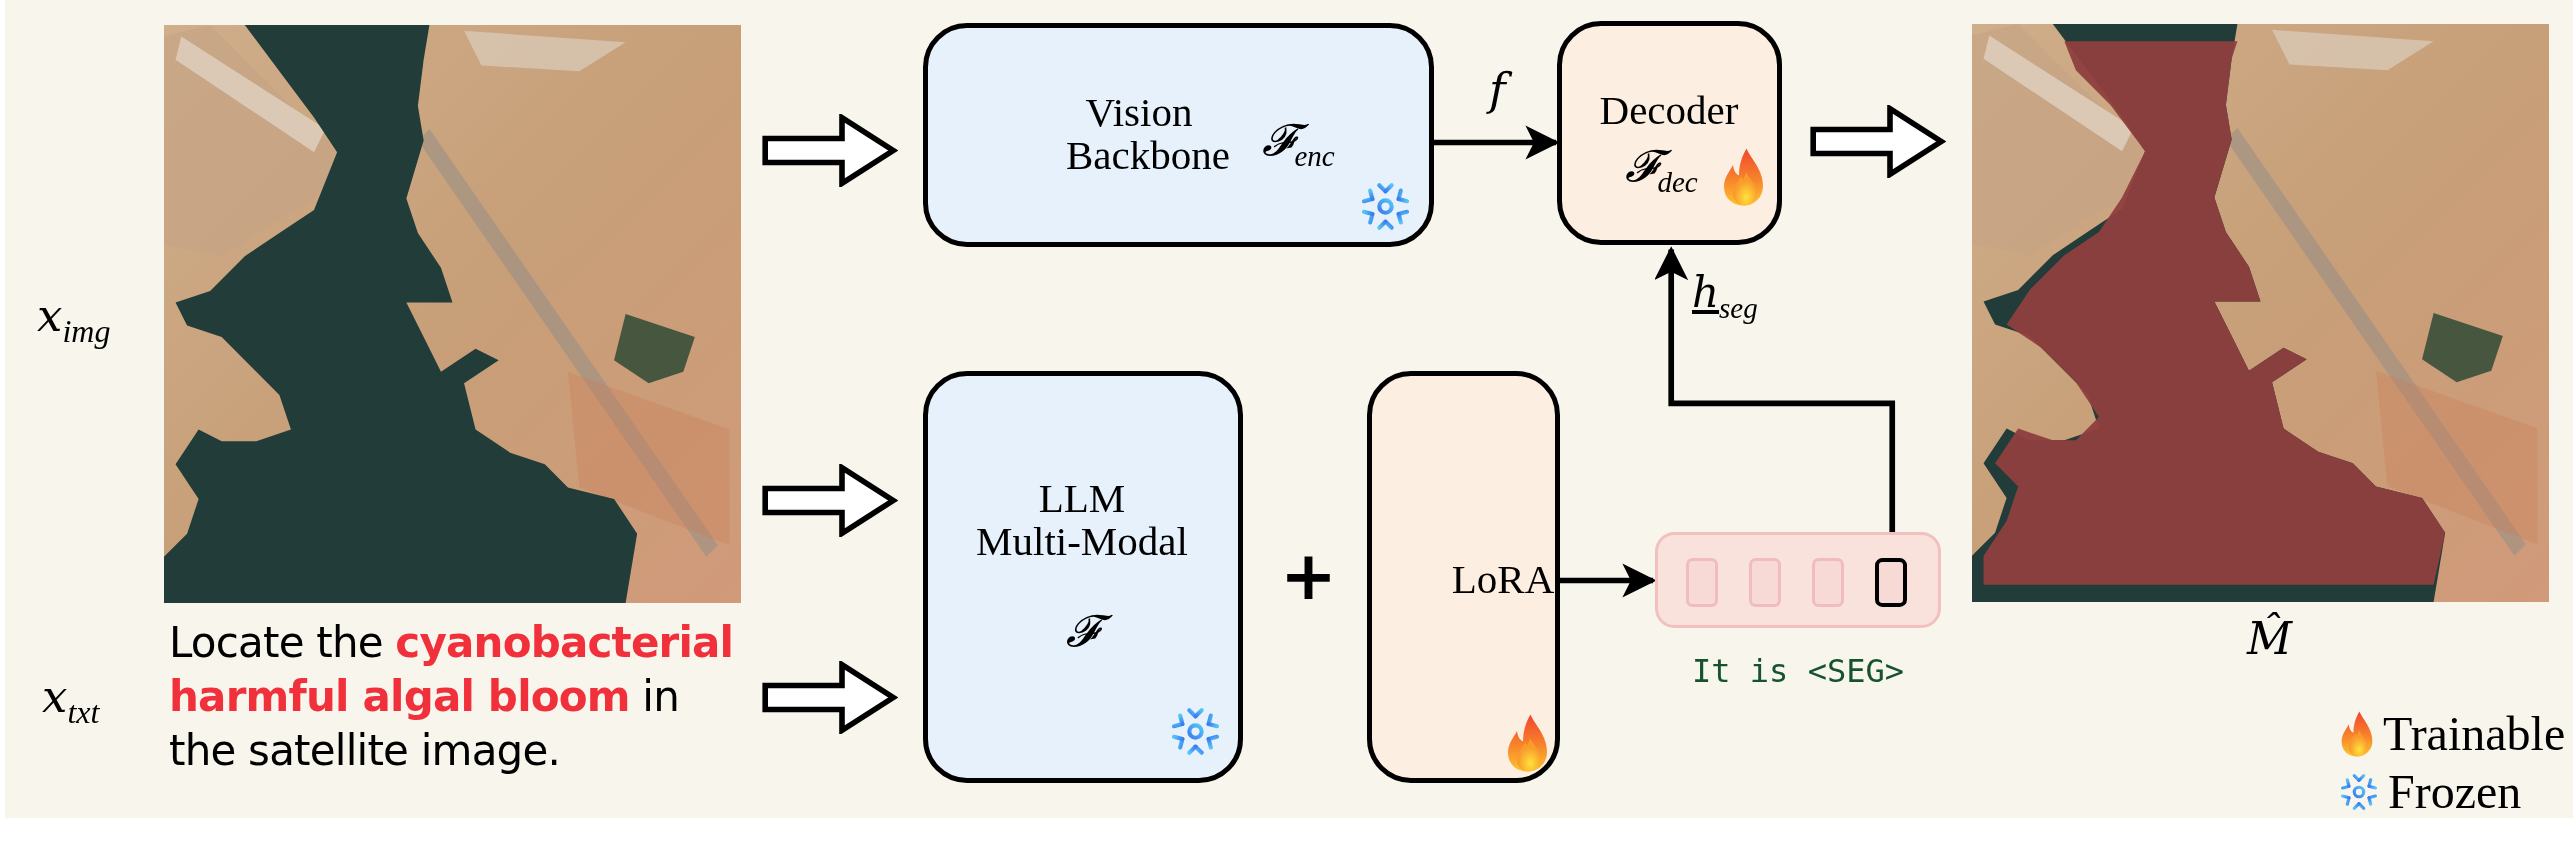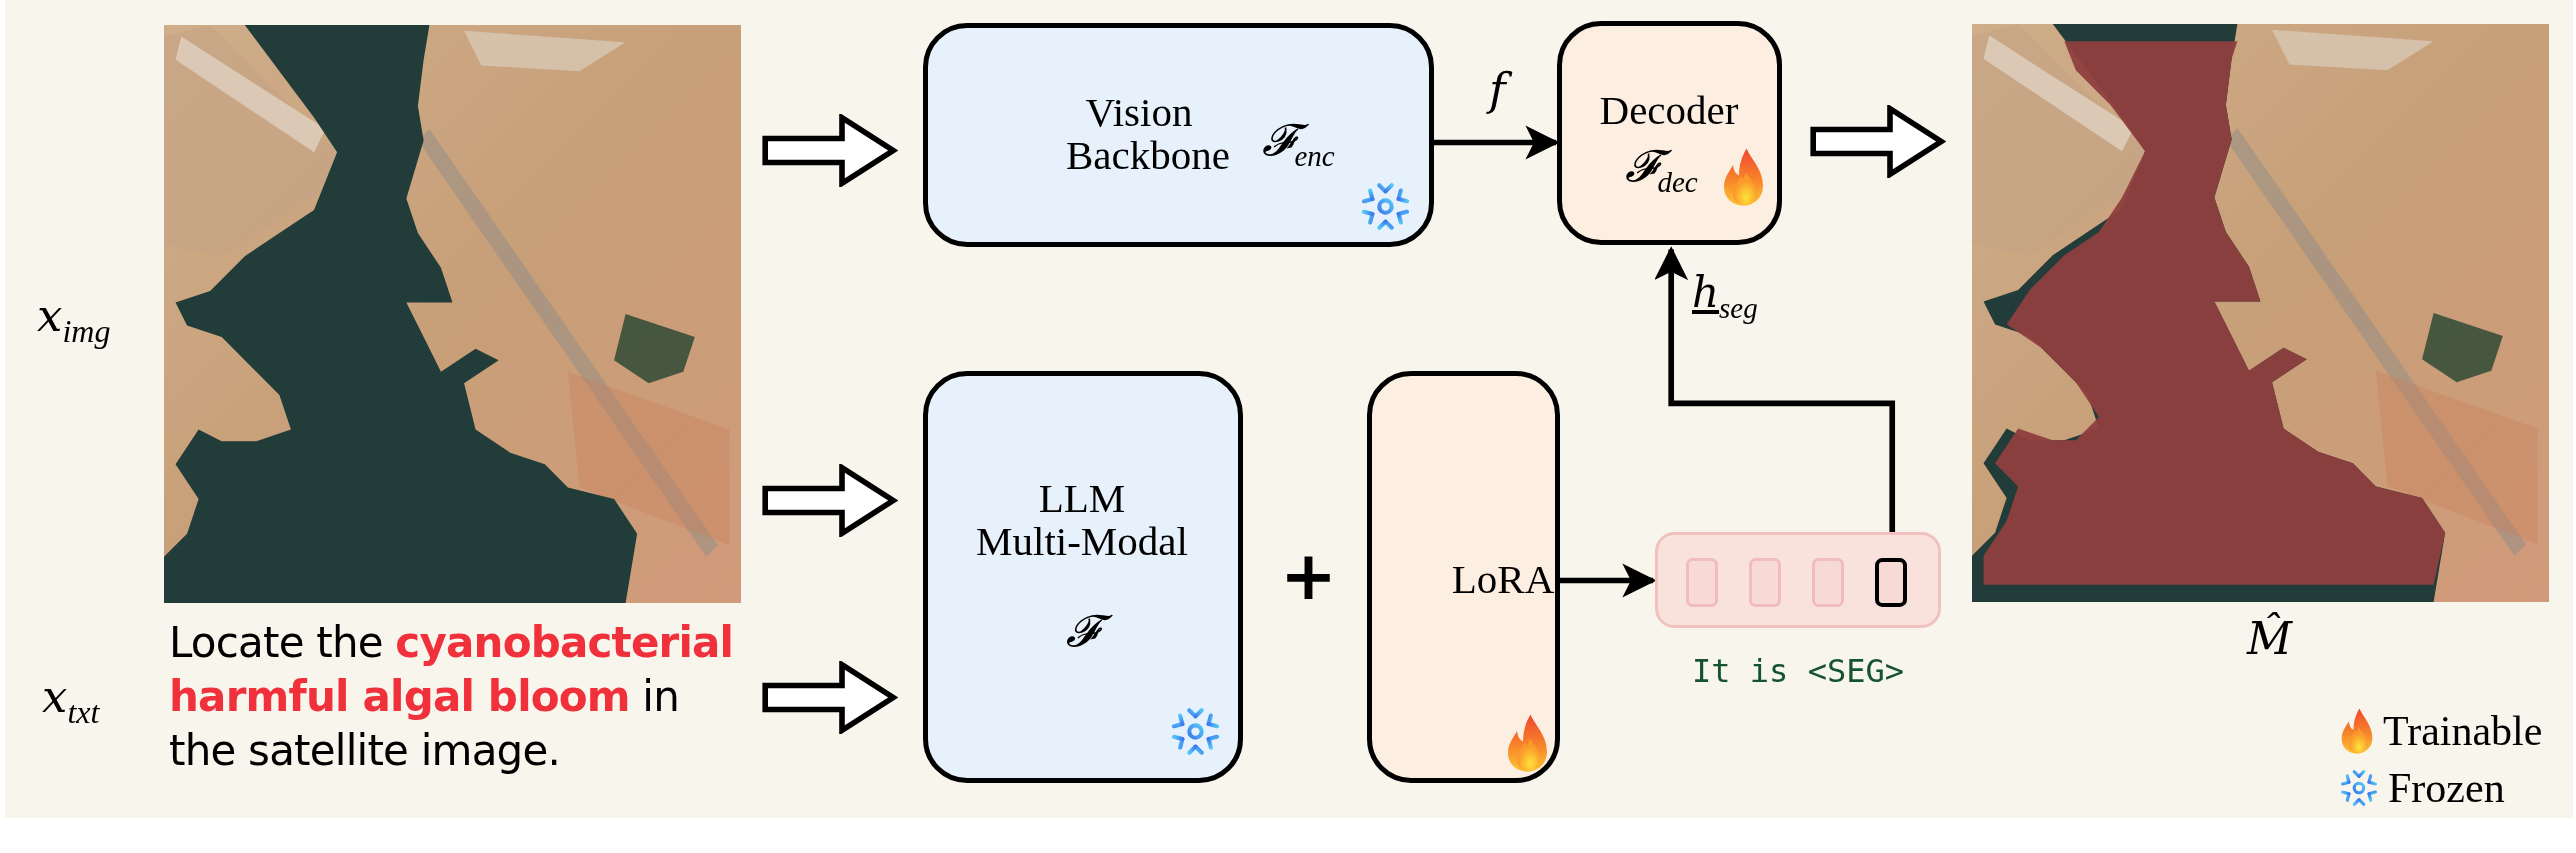--- a/index.html
+++ b/index.html
@@ -21,21 +21,21 @@
   .prompt { position: absolute; left: 169px; top: 616px; width: 584px;
             font-family: "DejaVu Sans", sans-serif; font-size: 42px; line-height: 54px; color: #000; letter-spacing: -0.8px; }
   .prompt .hl { color: #f0303a; font-weight: bold; }
   .seg-strip { position: absolute; left: 1655px; top: 532px; width: 286px; height: 96px;
                background: #f9e2dc; border: 3.2px solid #f2c1bf; box-sizing: border-box; border-radius: 19.5px; }
   .tok { position: absolute; top: 23px; width: 32px; height: 49px; border: 3.2px solid #f0bcbc;
          background: #f7d9d6; box-sizing: border-box; border-radius: 6.5px; }
   .tok.sel { border: 4.9px solid #000; border-radius: 7.3px; }
   .seg-caption { position: absolute; left: 1655px; top: 652px; width: 286px; text-align: center;
                  font-family: "DejaVu Sans Mono", monospace; font-size: 32px; color: #14532d; }
-  .legend-row { position: absolute; display: flex; align-items: center; gap: 8px; font-size: 42px; }
+  .legend-row { position: absolute; display: flex; align-items: center; gap: 8px; font-size: 48px; }
 </style>
 </head>
 <body>
 
 <div class="panel"></div>
 
 <svg width="0" height="0" style="position:absolute">
   <defs>
     <linearGradient id="flameGrad" x1="0" y1="0" x2="0" y2="1">
       <stop offset="0" stop-color="#f0472f"></stop>

